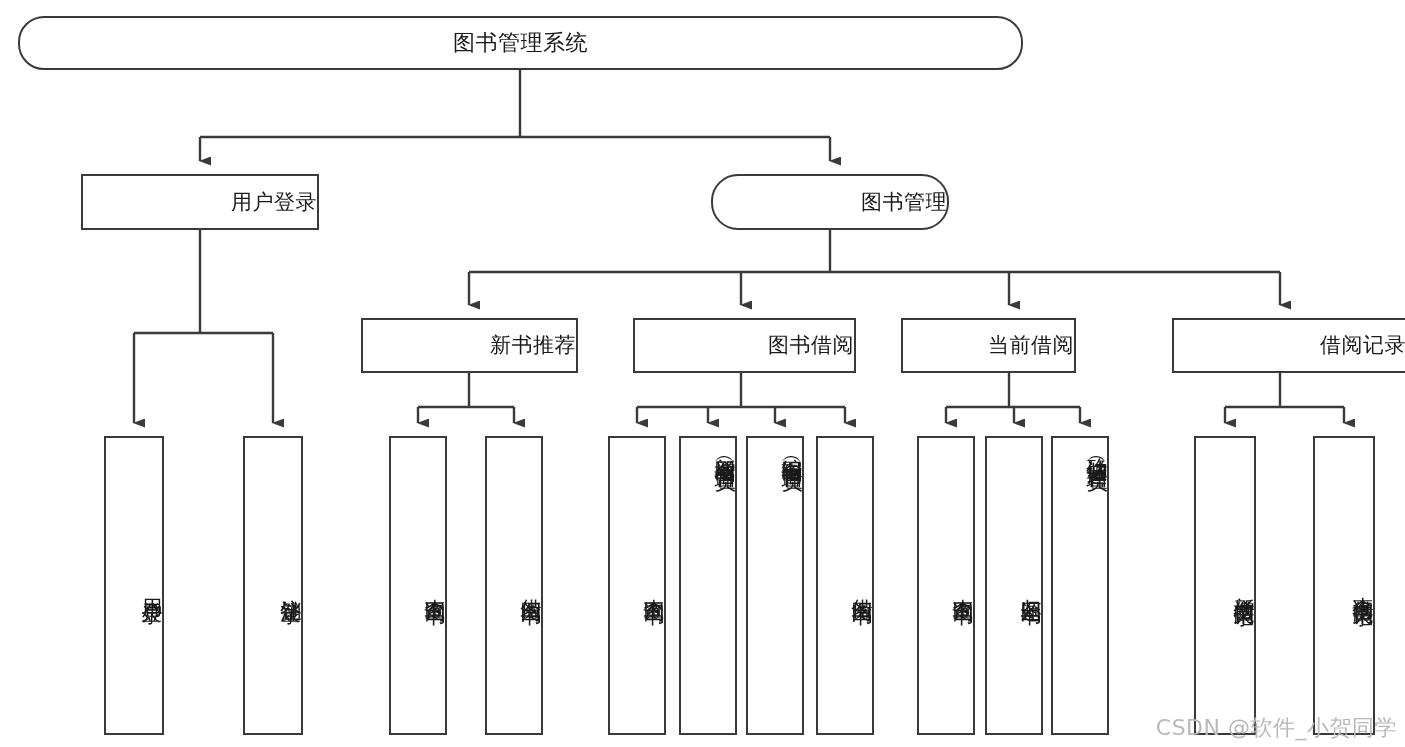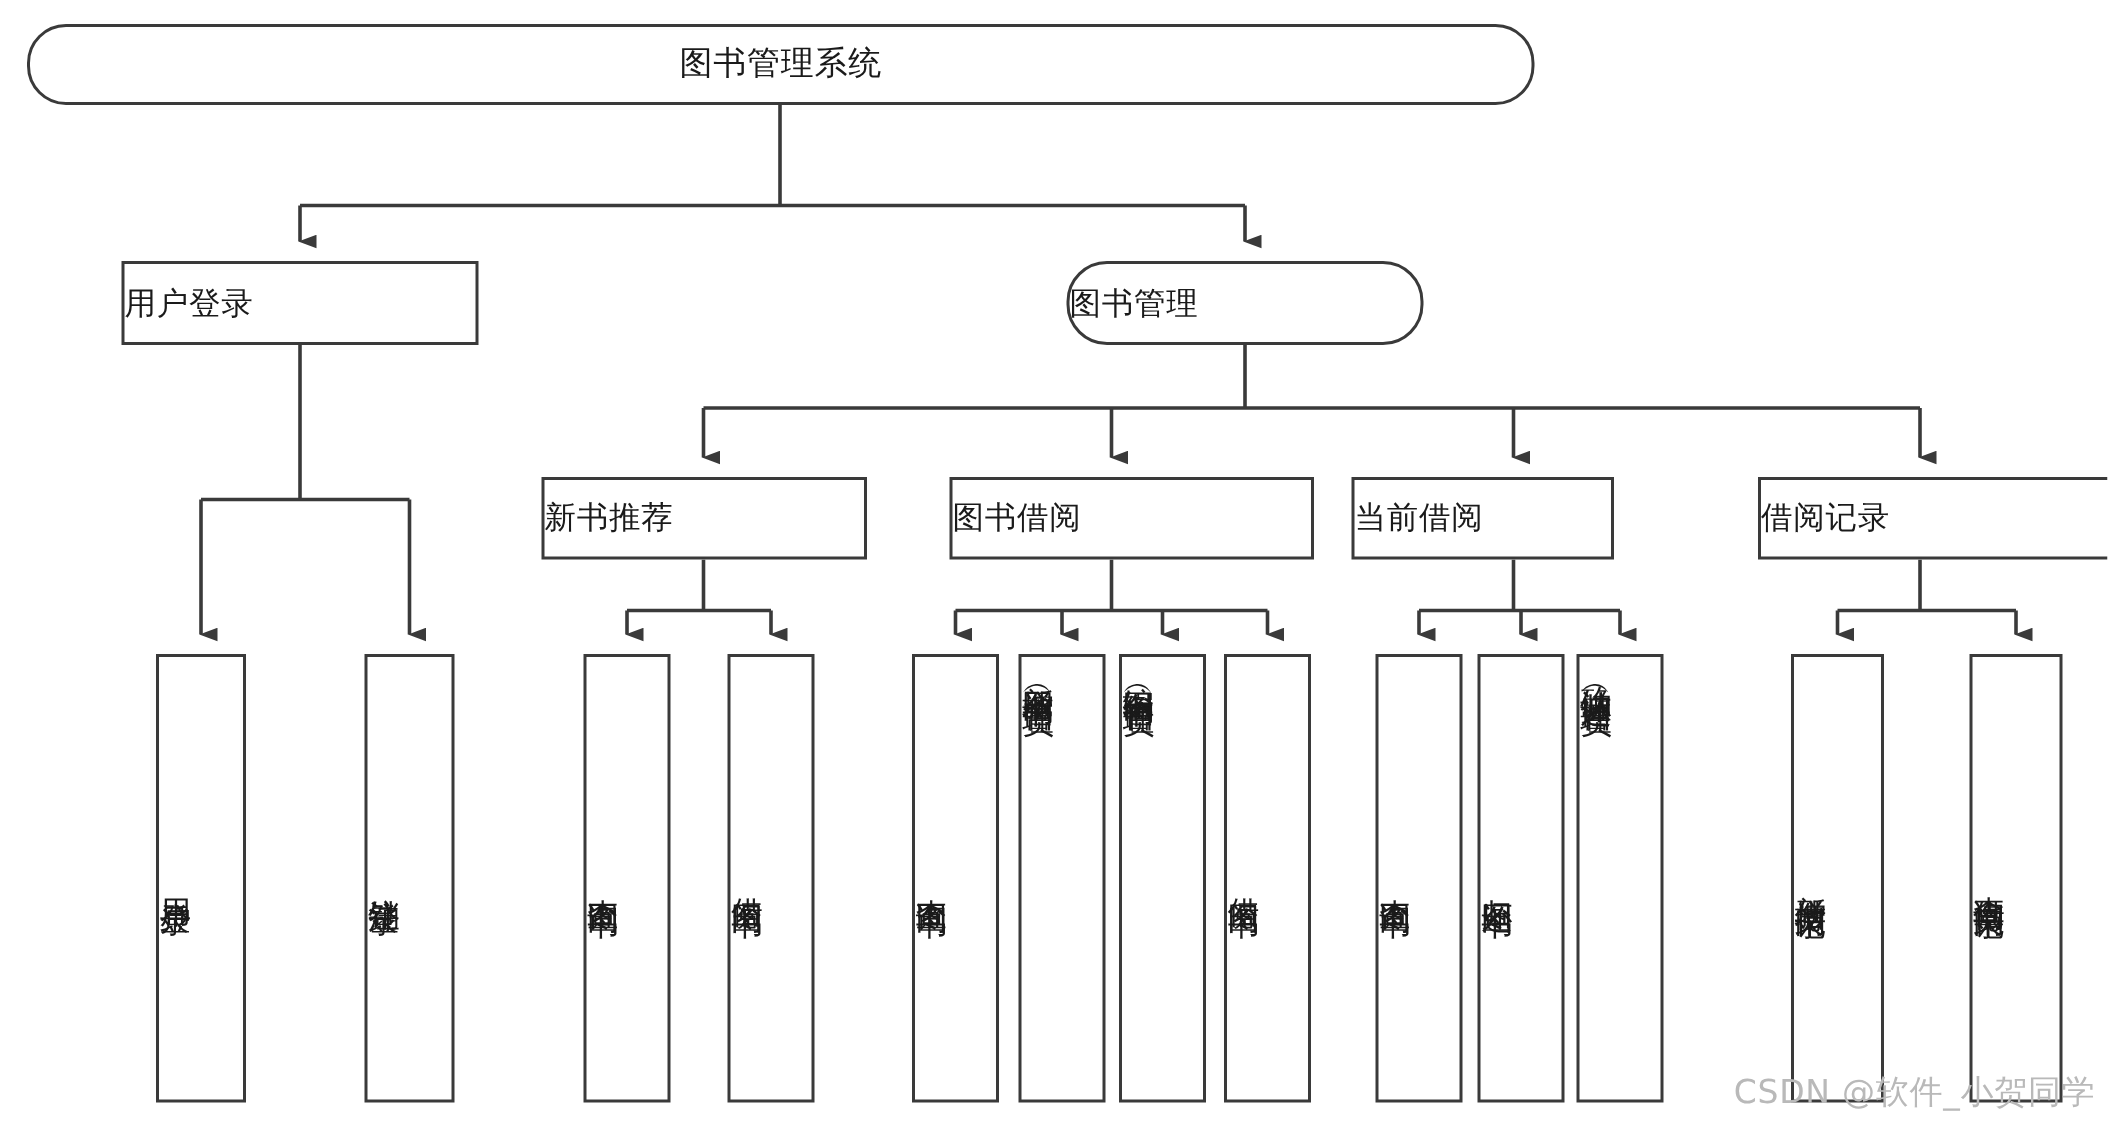--- a/index.html
+++ b/index.html
@@ -47,21 +47,21 @@
   .v-label {
     font-size: 21px;
     writing-mode: vertical-rl;
     text-orientation: upright;
     letter-spacing: 2px;
     line-height: 1;
   }
   .node-root .node-label { font-size: 22px; }
   .leaf-box {
     align-items: center;
-    justify-content: flex-start;
+    justify-content: flex-end;
   }
   .leaf-box.leaf-top {
     align-items: flex-start;
     padding-top: 3px;
   }
   #watermark {
     position: absolute;
     right: 8px;
     bottom: 4px;
     font-size: 22px;
@@ -125,21 +125,21 @@
       </div>
       <div class="node-box node-level1 leaf-box" style="left: 81px; top: 174px; width: 238px; height: 56px;">
         <span class="node-label h-label">用户登录</span>
       </div>
       <div class="node-box node-level1 leaf-box" style="left: 711px; top: 174px; width: 238px; height: 56px; border-radius: 27px;">
         <span class="node-label h-label">图书管理</span>
       </div>
       <div class="node-box node-level2 leaf-box" style="left: 361px; top: 318px; width: 217px; height: 55px;">
         <span class="node-label h-label">新书推荐</span>
       </div>
-      <div class="node-box node-level2 leaf-box" style="left: 633px; top: 318px; width: 243px; height: 55px;">
+      <div class="node-box node-level2 leaf-box" style="left: 633px; top: 318px; width: 223px; height: 55px;">
         <span class="node-label h-label">图书借阅</span>
       </div>
       <div class="node-box node-level2 leaf-box" style="left: 901px; top: 318px; width: 175px; height: 55px;">
         <span class="node-label h-label">当前借阅</span>
       </div>
       <div class="node-box node-level2 leaf-box" style="left: 1172px; top: 318px; width: 236px; height: 55px;">
         <span class="node-label h-label">借阅记录</span>
       </div>
       <div class="node-box node-leaf leaf-box" style="left: 104px; top: 436px; width: 60px; height: 299px;">
         <span class="node-label v-label">用户登录</span>

